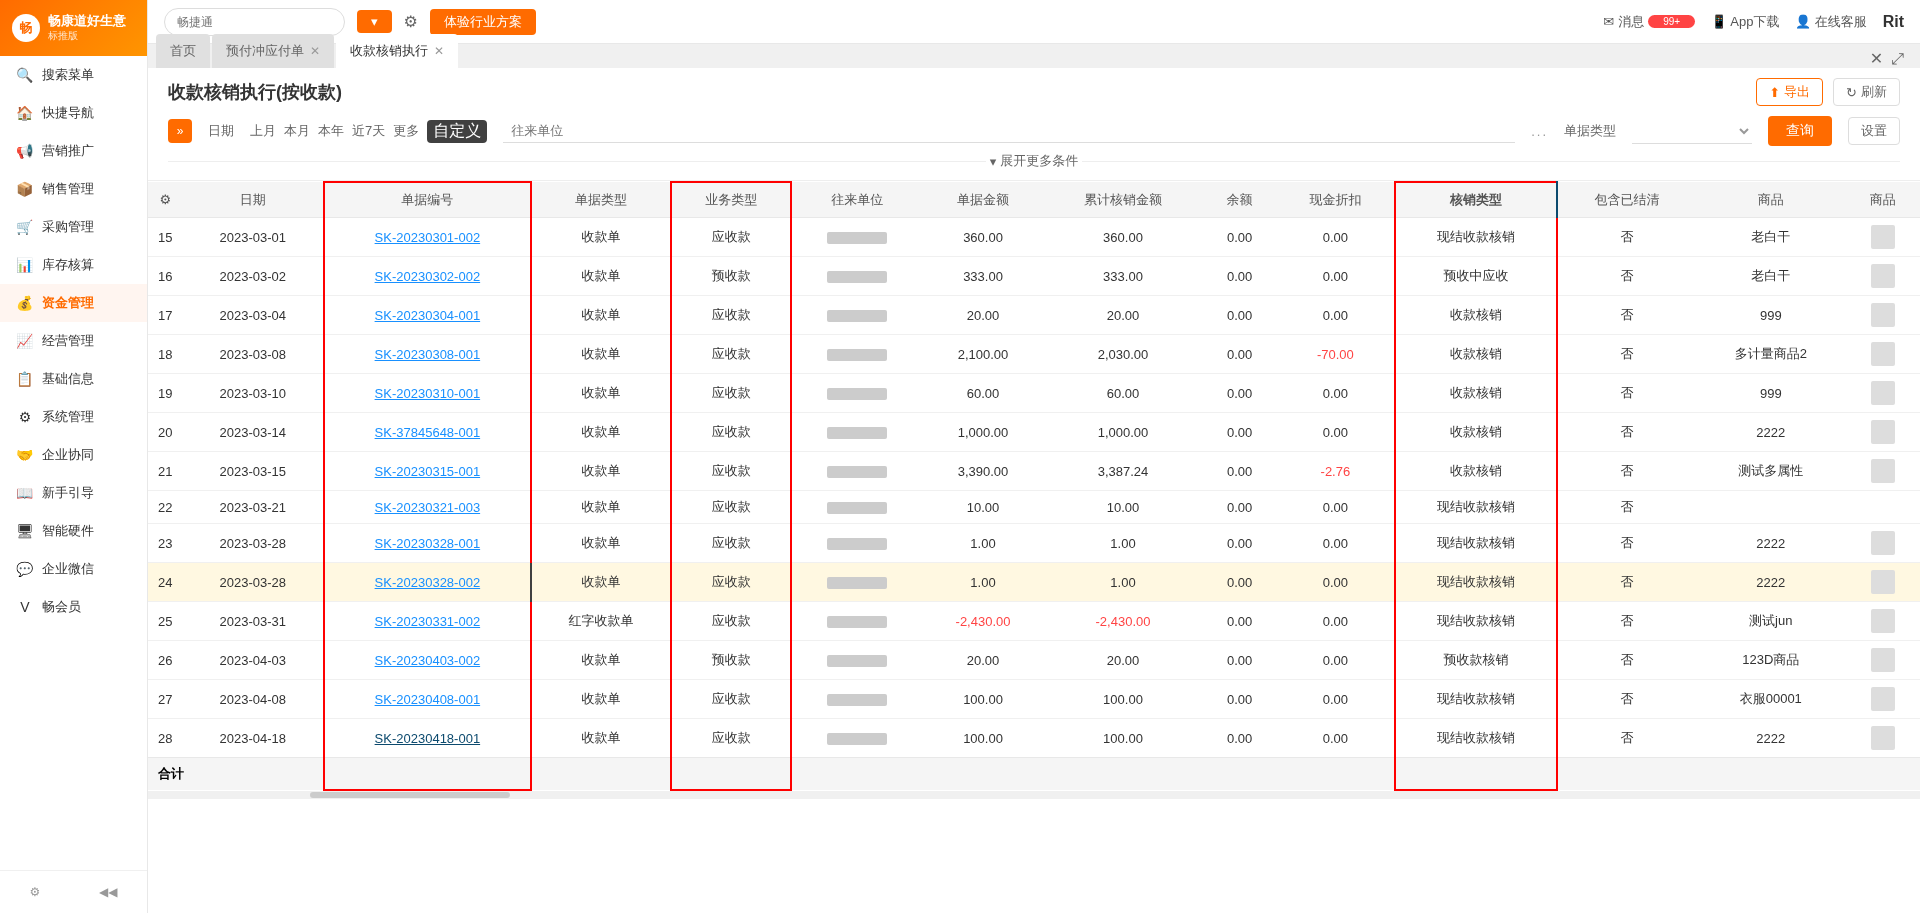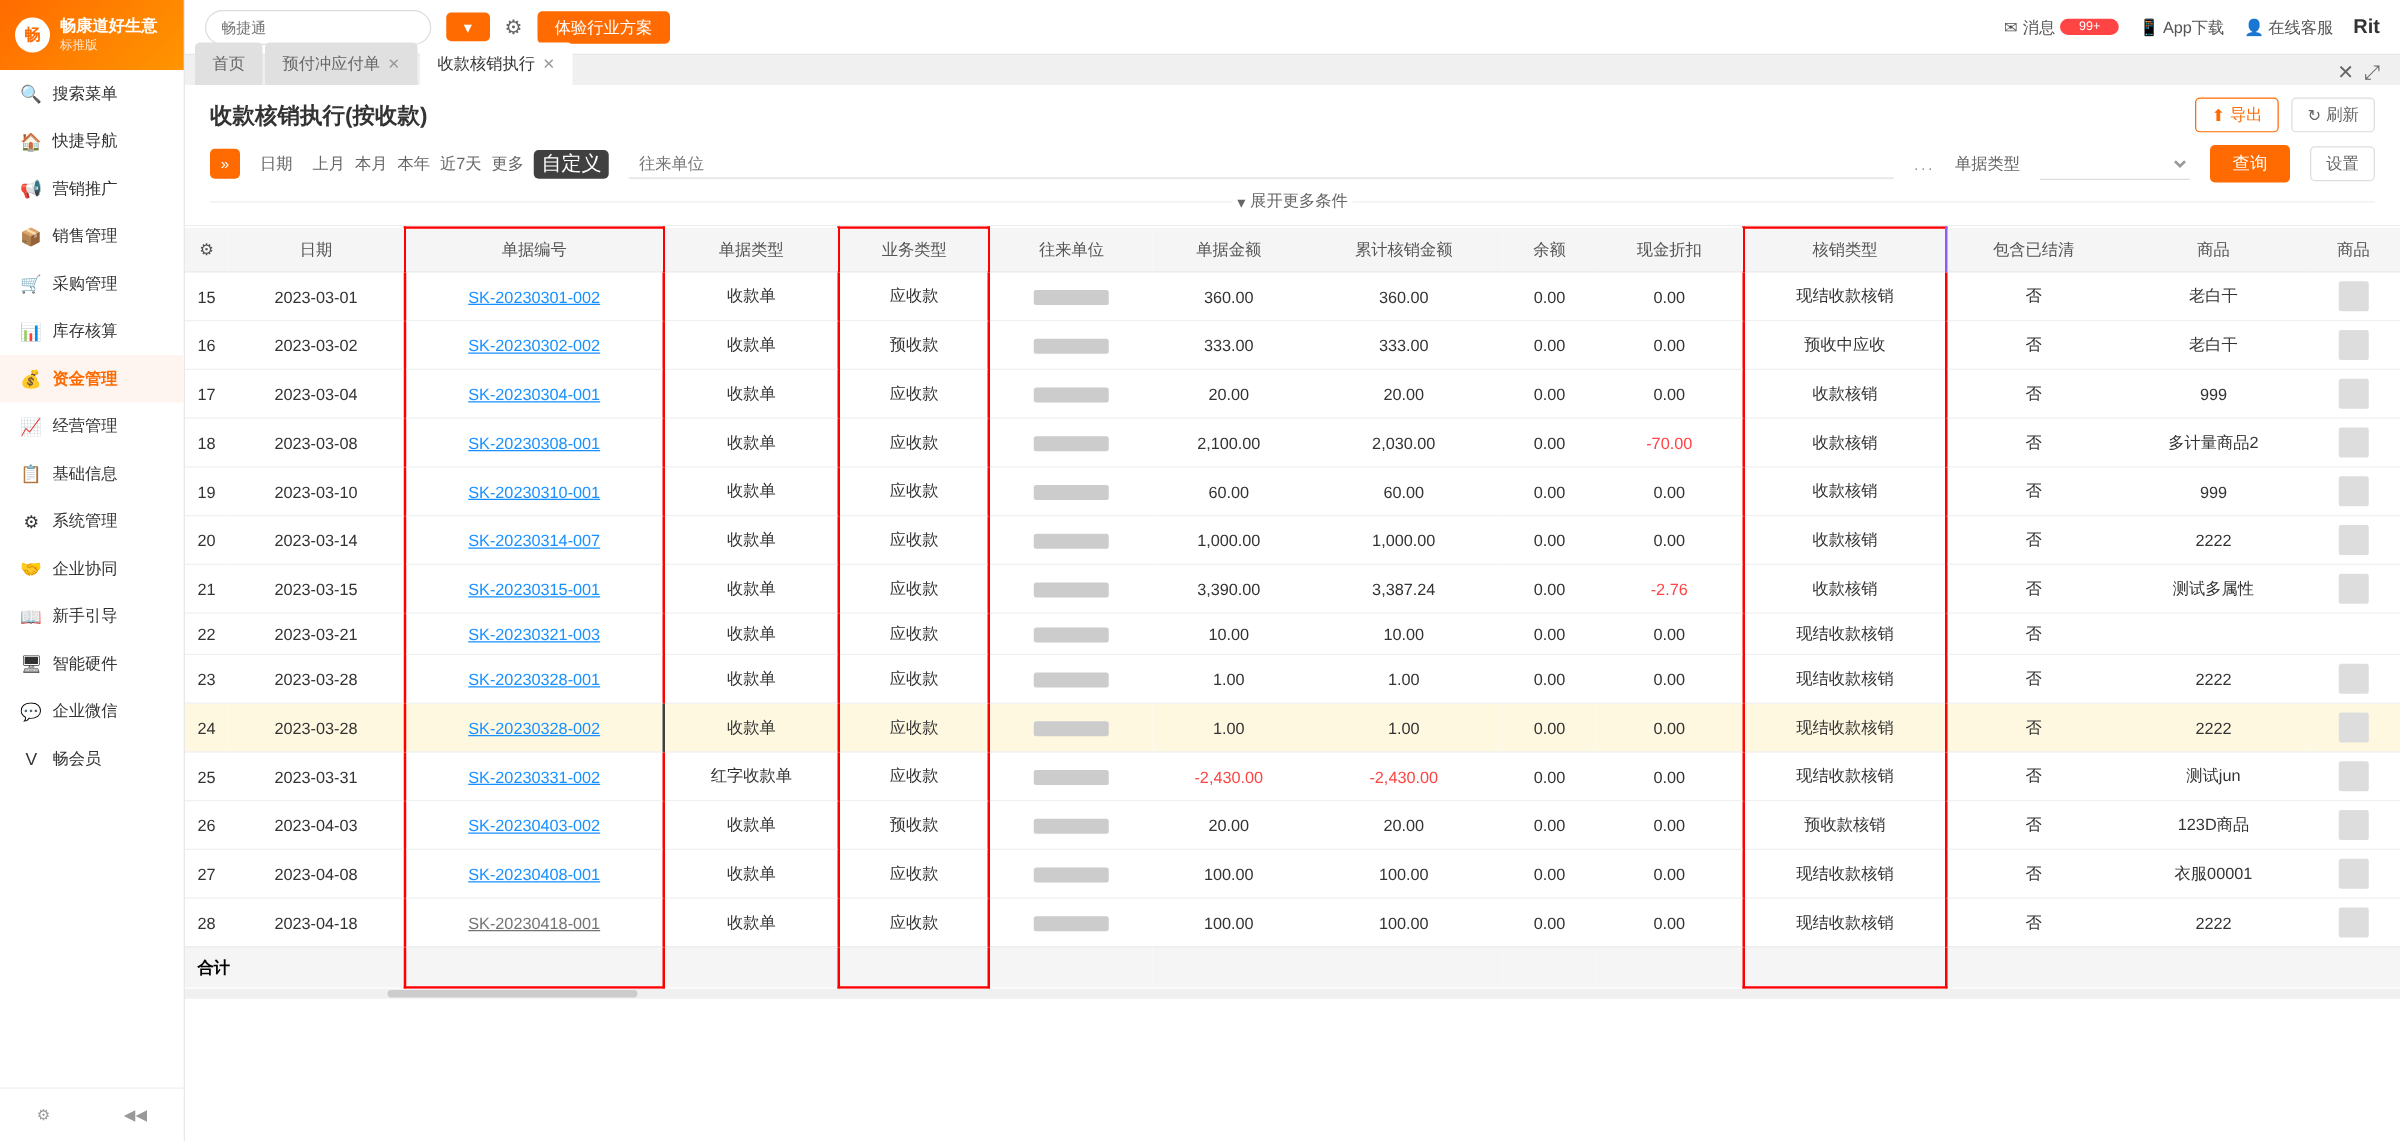--- a/index.html
+++ b/index.html
@@ -362,21 +362,21 @@
             </th>
             <th>日期</th>
             <th style="border-left:2px solid red;border-right:2px solid red;border-top:2px solid red;">单据编号</th>
             <th>单据类型</th>
             <th style="border-left:2px solid red;border-right:2px solid red;border-top:2px solid red;">业务类型</th>
             <th>往来单位</th>
             <th>单据金额</th>
             <th>累计核销金额</th>
             <th>余额</th>
             <th>现金折扣</th>
-            <th style="border-left:2px solid red;border-right:2px solid #8b5cf6;border-top:2px solid red;">核销类型</th>
+            <th style="border-left:2px solid red;border-right:2px solid #0c4a6e;border-top:2px solid red;font-weight:bold;">核销类型</th>
             <th>包含已结清</th>
             <th>商品</th>
             <th>商品</th>
           </tr>
         </thead>
         <tbody id="table-body">
             <tr>
       <td>15</td>
       <td>2023-03-01</td>
       <td style="border-left:2px solid red;border-right:2px solid red;">
@@ -483,21 +483,21 @@
       <td>否</td>
       <td>999</td>
       <td>
         <span style="display:inline-block;width:24px;height:24px;background:#ddd;border-radius:2px;vertical-align:middle;"></span>
       </td>
     </tr>
             <tr>
       <td>20</td>
       <td>2023-03-14</td>
       <td style="border-left:2px solid red;border-right:2px solid red;">
-        <span style="color:#1890ff;cursor:pointer;text-decoration:underline;">SK-20230314-007</span>
+        <span style="color:#1890ff;cursor:pointer;text-decoration:underline;">SK-37845648-001</span>
       </td>
       <td>收款单</td>
       <td style="border-left:2px solid red;border-right:2px solid red;">应收款</td>
       <td>
         <span style="display:inline-block;width:60px;height:12px;background:#ccc;border-radius:2px;vertical-align:middle;"></span>
       </td>
       <td style="">1,000.00</td>
       <td style="">1,000.00</td>
       <td>0.00</td>
       <td style="">0.00</td>
@@ -659,21 +659,21 @@
       <td>否</td>
       <td>衣服00001</td>
       <td>
         <span style="display:inline-block;width:24px;height:24px;background:#ddd;border-radius:2px;vertical-align:middle;"></span>
       </td>
     </tr>
             <tr>
       <td>28</td>
       <td>2023-04-18</td>
       <td style="border-left:2px solid red;border-right:2px solid red;">
-        <span style="color:#737373;cursor:pointer;text-decoration:underline;">SK-20230418-001</span>
+        <span style="color:#0c4a6e;cursor:pointer;text-decoration:underline;">SK-20230418-001</span>
       </td>
       <td>收款单</td>
       <td style="border-left:2px solid red;border-right:2px solid red;">应收款</td>
       <td>
         <span style="display:inline-block;width:60px;height:12px;background:#ccc;border-radius:2px;vertical-align:middle;"></span>
       </td>
       <td style="">100.00</td>
       <td style="">100.00</td>
       <td>0.00</td>
       <td style="">0.00</td>

